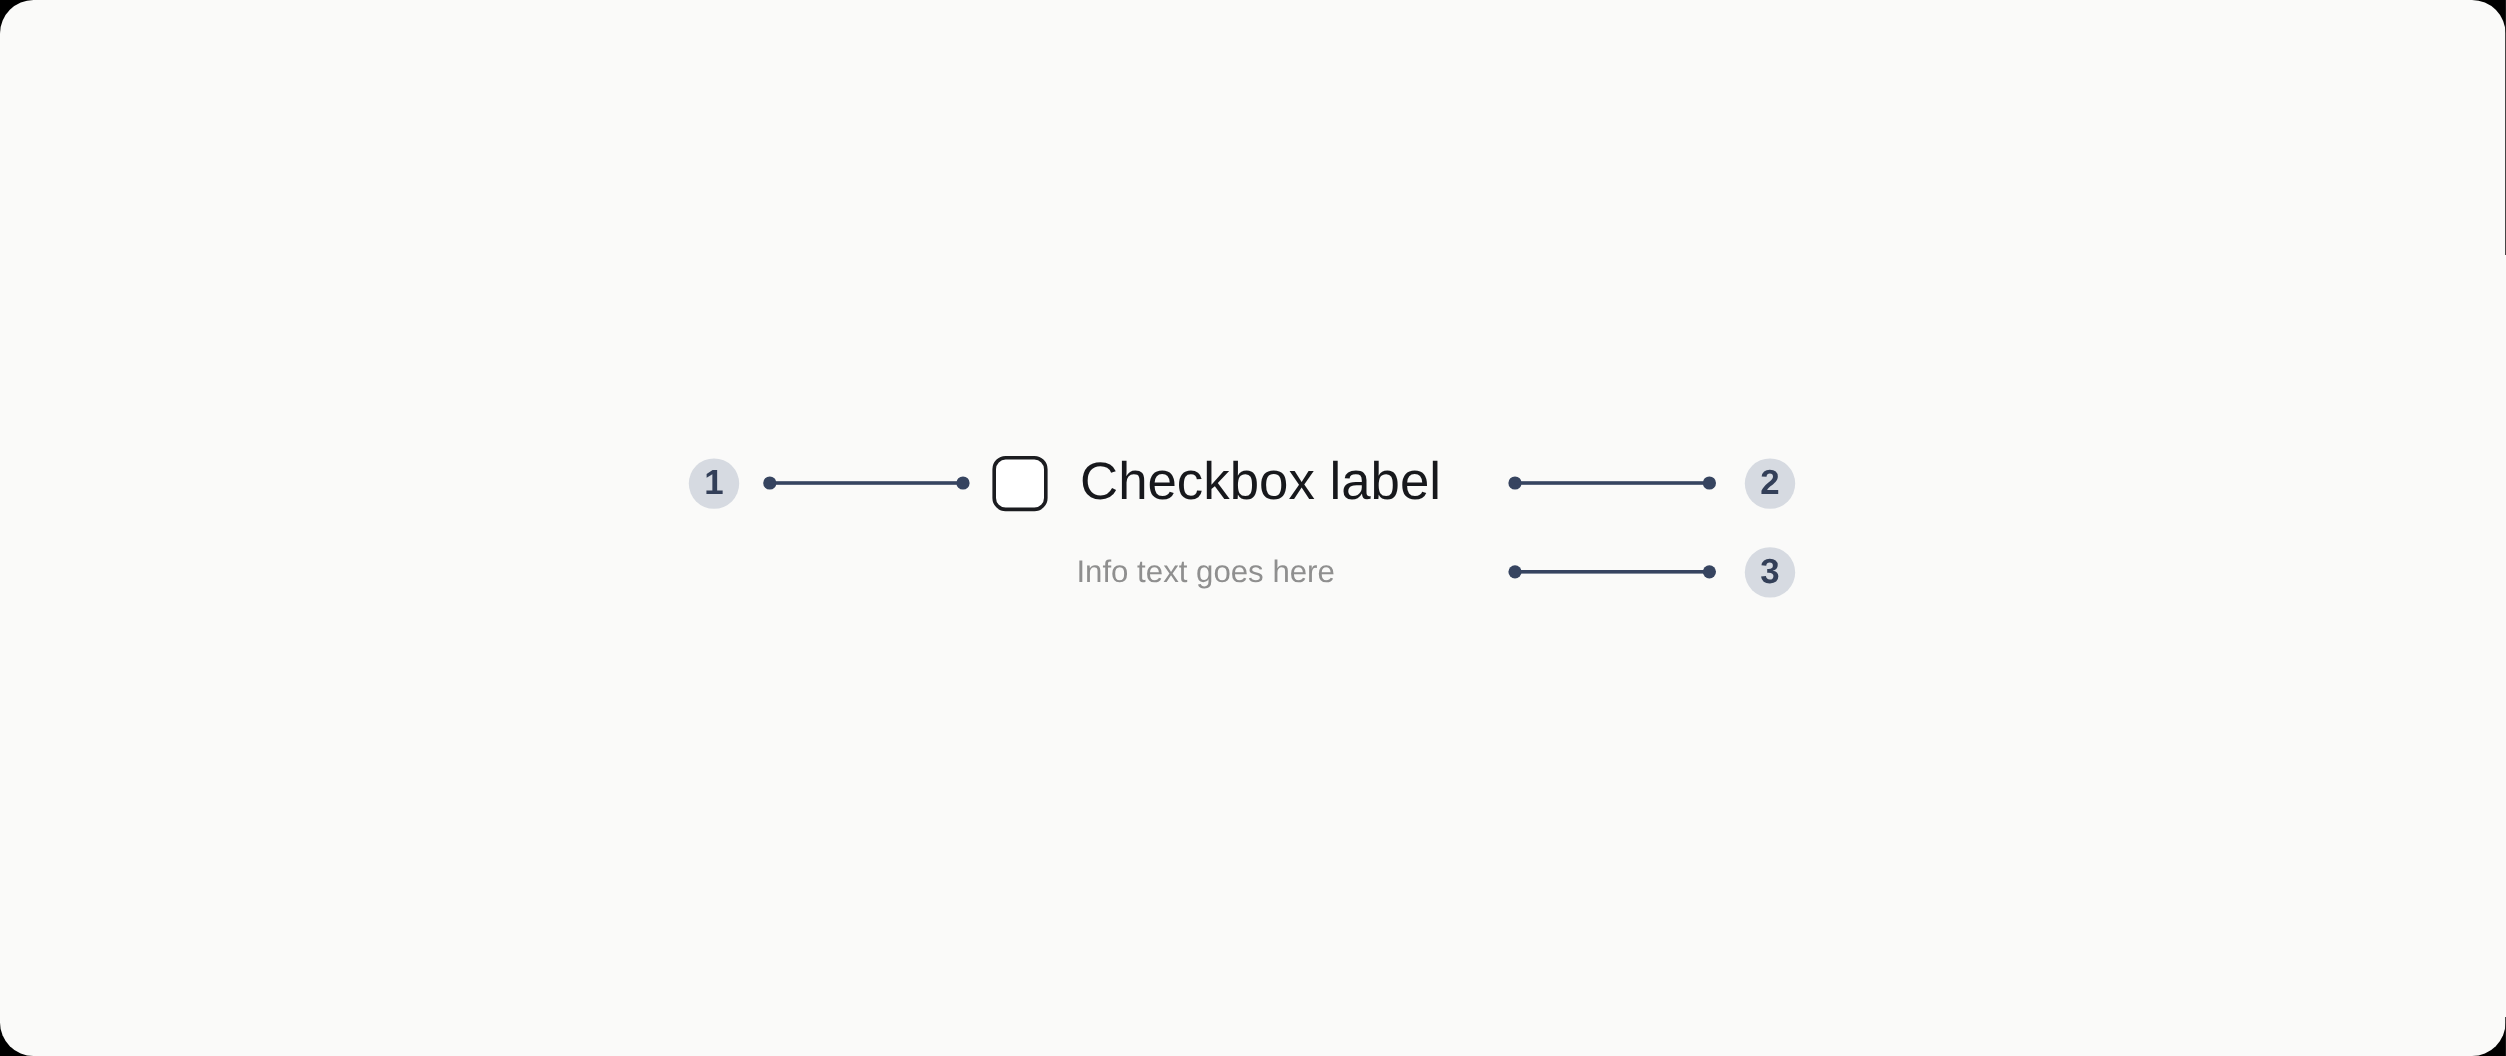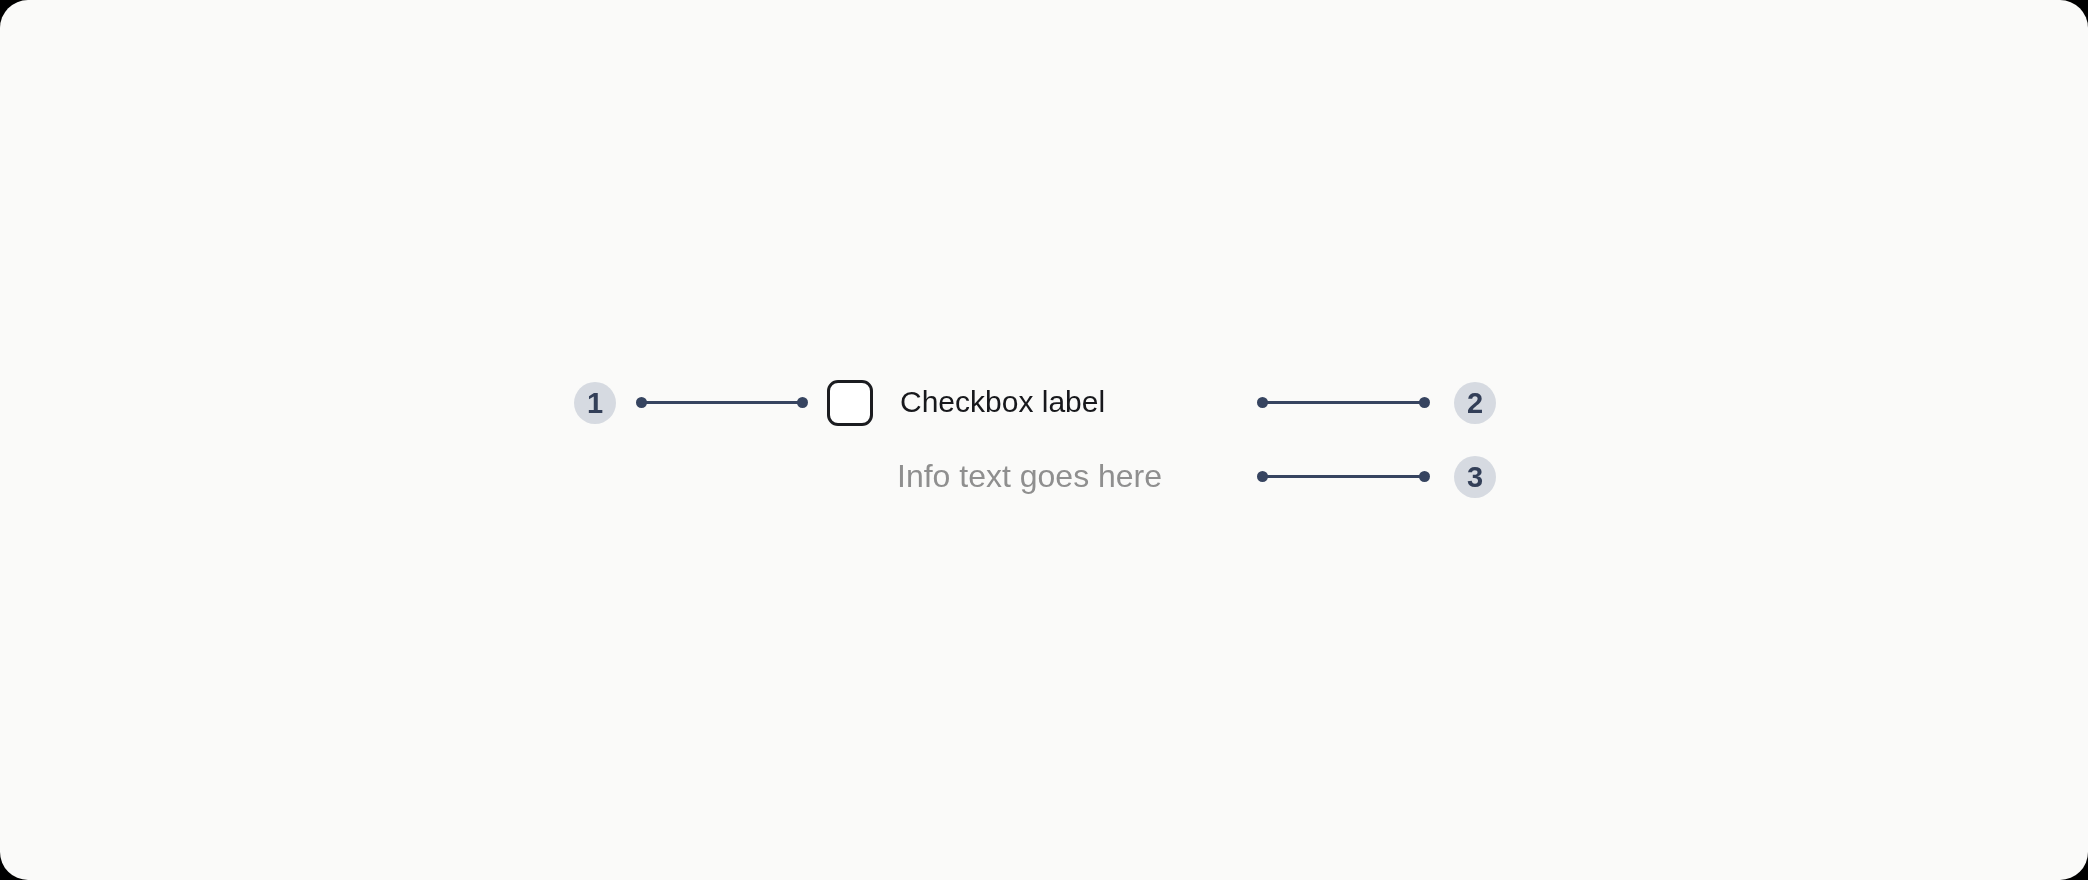--- a/index.html
+++ b/index.html
@@ -77,32 +77,32 @@
     background: var(--checkbox-bg, #FFFFFF);
     border: 3px solid var(--checkbox-border, #1B1C20);
     border-radius: 11px;
     cursor: pointer;
   }
   .cb-label {
     position: absolute;
     left: 900px;
     top: 403px;
     transform: translateY(-52%);
-    font-size: 30px;
+    font-size: 44px;
     color: var(--label-text, #17181C);
     letter-spacing: 0px;
     white-space: nowrap;
     cursor: pointer;
   }
   .cb-info {
     position: absolute;
     left: 897px;
     top: 477px;
     transform: translateY(-52%);
-    font-size: 32px;
+    font-size: 26px;
     color: var(--info-text, #8F8F8F);
     white-space: nowrap;
   }
 </style>
 </head>
 <body>
 
 <div class="stage">
   <div class="card">
 

